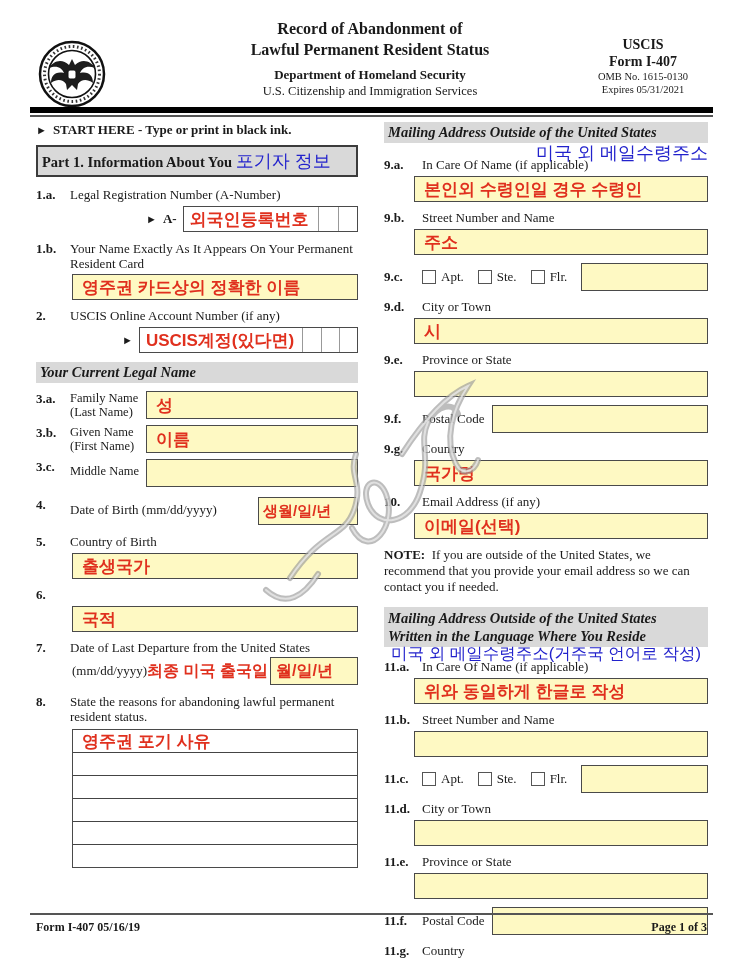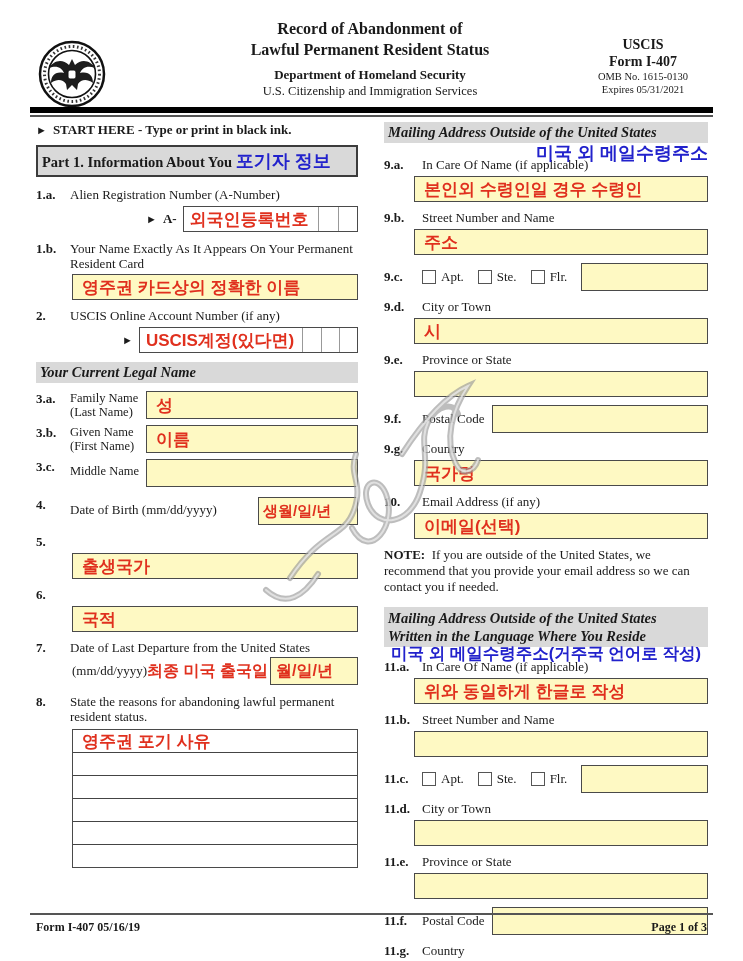--- a/index.html
+++ b/index.html
@@ -21,21 +21,21 @@
   
   .col{position:absolute;top:122px;font-size:13px;}
   .col-left{left:36px;width:322px;}
   .col-right{left:384px;width:324px;}
   .start-here{font-weight:bold;font-size:13px;margin-bottom:7px;}
   .arrow{font-size:11px;margin-right:6px;}
   .part-bar{border:2px solid #3c3c3c;background:#d9d9d9;padding:2px 4px;font-weight:bold;
             font-size:14.5px;margin-bottom:10px;white-space:nowrap;}
   .sec-bar{background:#d9d9d9;padding:2px 4px;font-weight:bold;font-style:italic;
            font-size:14.5px;margin-bottom:8px;}
-  .ko-blue{color:#2222cc;font-family:"Liberation Sans",sans-serif;font-weight:bold;
+  .ko-blue{color:#2222cc;font-family:"Liberation Sans",sans-serif;font-weight:normal;
            font-size:18px;font-style:normal;}
   .ko-red{color:#e0301e;font-family:"Liberation Sans",sans-serif;font-weight:bold;
           font-size:17px;white-space:nowrap;}
   .lbl-row{display:flex;margin-bottom:3px;}
   .num{width:34px;min-width:34px;font-weight:bold;}
   .num-wide{width:38px;min-width:38px;font-weight:bold;}
   .lbl{flex:1;line-height:15px;}
   .box{border:1.6px solid #4a4a4a;height:24px;display:flex;align-items:center;
        background:#fef9c3;margin-bottom:8px;}
   .box .val{padding-left:9px;}
@@ -105,21 +105,21 @@
     <div class="start-here">
       <span class="arrow">►</span><span>START HERE - Type or print in black ink.</span>
     </div>
 
     <div class="part-bar">
       <span>Part 1.  Information About You</span> <span class="ko-blue">포기자 정보</span>
     </div>
 
     <div class="lbl-row">
       <span class="num">1.a.</span>
-      <span class="lbl">Alien Registration Number (A-Number)</span>
+      <span class="lbl">Legal Registration Number (A-Number)</span>
     </div>
     <div class="field-inline" style="margin-left:110px;">
       <span class="arrow">►</span>
       <b style="margin-right:6px;">A-</b>
       <div class="comb">
         <span class="cell"></span>
           <span class="cell"></span>
           <span class="cell"></span>
           <span class="cell"></span>
           <span class="cell"></span>
@@ -190,20 +190,21 @@
     <div class="name-row" style="margin-bottom:9px;">
       <span class="num">4.</span>
       <span class="lbl" style="padding-top:5px;">Date of Birth  (mm/dd/yyyy)</span>
       <div class="box" style="flex:0 0 98px;">
         <span class="val ko-red" style="font-size:15px;padding-left:4px;">생월/일/년</span>
       </div>
     </div>
 
     <div class="lbl-row">
       <span class="num">5.</span>
+      <span class="lbl">Country of Birth</span>
     </div>
     <div class="box indent">
       <span class="val ko-red">출생국가</span>
     </div>
 
     <div class="lbl-row">
       <span class="num">6.</span>
     </div>
     <div class="box indent">
       <span class="val ko-red">국적</span>

